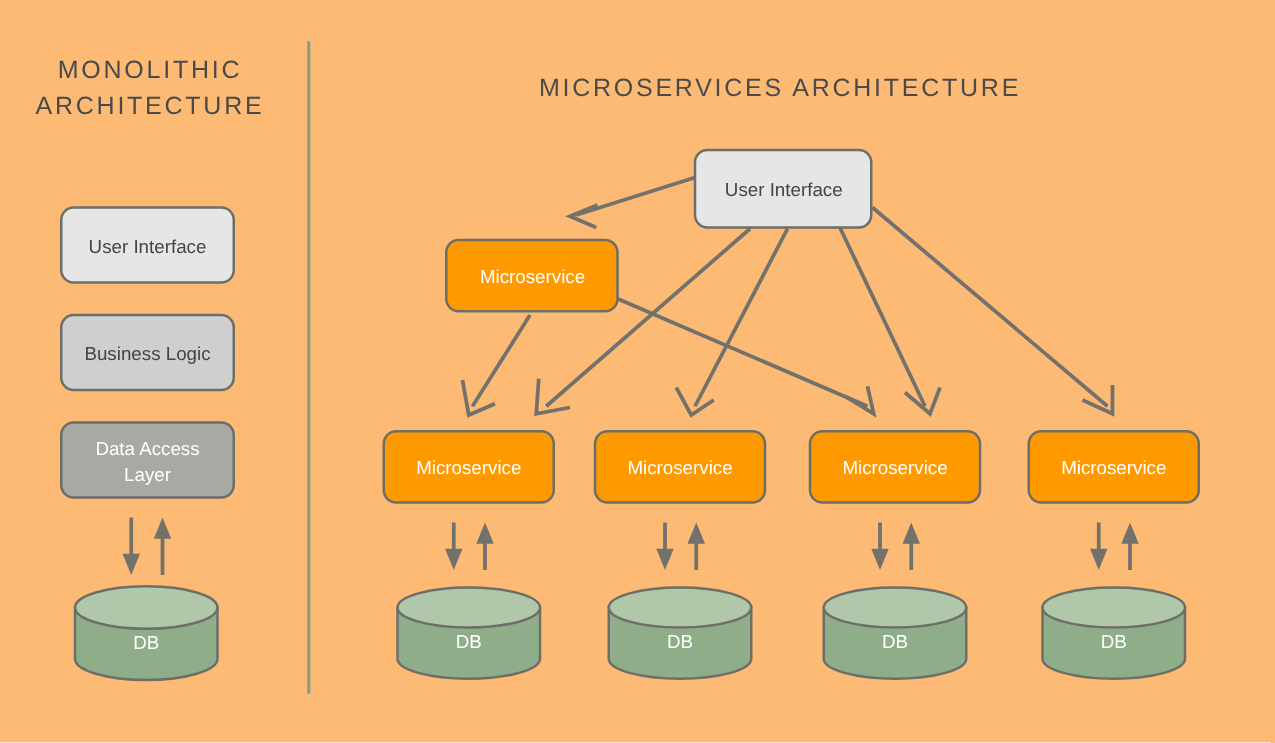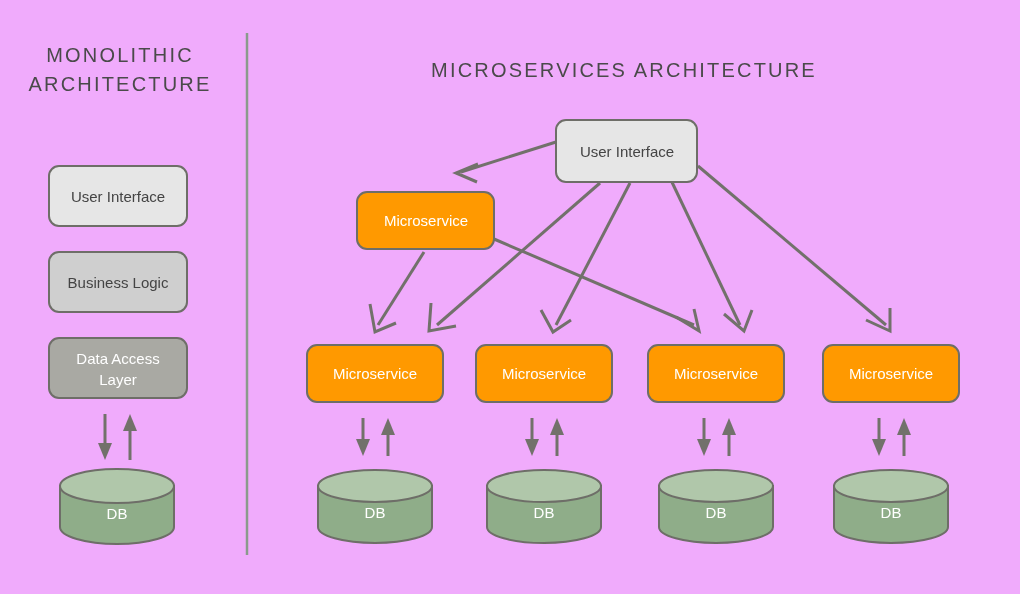--- a/index.html
+++ b/index.html
@@ -5,21 +5,21 @@
 <style>
   html, body {
     margin: 0;
     padding: 0;
     background: #ffffff;
   }
   #canvas {
     position: relative;
     width: 1020px;
     height: 594px;
-    background: #f0abfc;
+    background: #fdba74;
     overflow: hidden;
     font-family: "Liberation Sans", sans-serif;
   }
   svg.diagram {
     position: absolute;
     top: 0;
     left: 0;
     width: 1020px;
     height: 594px;
   }

